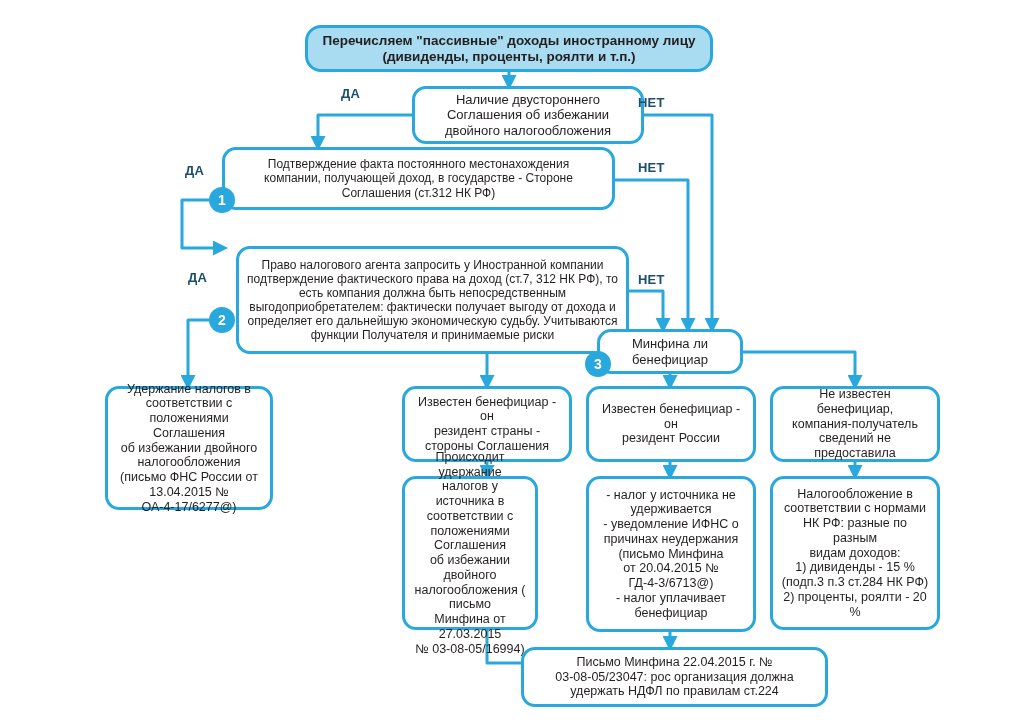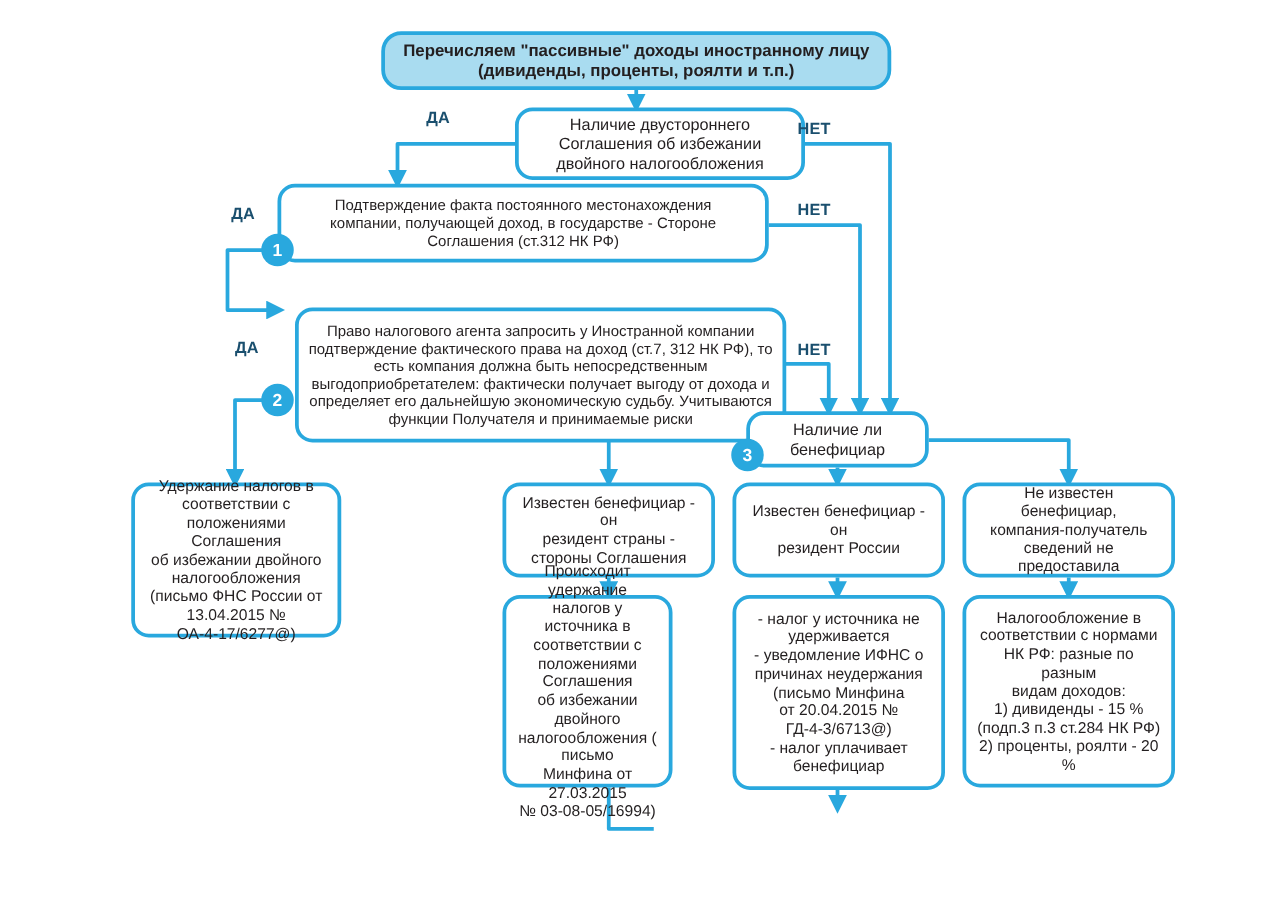--- a/index.html
+++ b/index.html
@@ -140,21 +140,21 @@
   <div class="badge" style="left:209px; top:187px;">1</div>
 
   <div class="node" style="left:236px; top:218px; width:393px; height:108px;margin-top:28px;">Право налогового агента запросить у Иностранной компании
 подтверждение фактического права на доход (ст.7, 312 НК РФ), то
 есть компания должна быть непосредственным
 выгодоприобретателем: фактически получает выгоду от дохода и
 определяет его дальнейшую экономическую судьбу. Учитываются
 функции Получателя и принимаемые риски</div>
   <div class="badge" style="left:209px; top:307px;">2</div>
 
-  <div class="node decision" style="left:597px; top:329px; width:146px; height:45px;">Наличие ли
+  <div class="node decision" style="left:597px; top:329px; width:146px; height:45px;">Минфина ли
 бенефициар</div>
   <div class="badge" style="left:585px; top:351px;">3</div>
 
   <div class="node small" style="left:105px; top:386px; width:168px; height:124px;">Удержание налогов в
 соответствии с
 положениями Соглашения
 об избежании двойного
 налогообложения
 (письмо ФНС России от
 13.04.2015 №
@@ -193,20 +193,23 @@
 
   <div class="node small" style="left:770px; top:476px; width:170px; height:154px;">Налогообложение в
 соответствии с нормами
 НК РФ: разные по разным
 видам доходов:
 1) дивиденды - 15 %
 (подп.3 п.3 ст.284 НК РФ)
 2)  проценты, роялти - 20
 %</div>
 
+  <div class="node small" style="left:521px; top:647px; width:307px; height:60px;">Письмо Минфина 22.04.2015 г. №
+03-08-05/23047: рос организация должна
+удержать НДФЛ по правилам ст.224</div>
 
   <div class="edge-label" style="left:341px; top:86px;">ДА</div>
   <div class="edge-label" style="left:185px; top:163px;">ДА</div>
   <div class="edge-label" style="left:188px; top:270px;">ДА</div>
   <div class="edge-label" style="left:638px; top:95px;">НЕТ</div>
   <div class="edge-label" style="left:638px; top:160px;">НЕТ</div>
   <div class="edge-label" style="left:638px; top:272px;">НЕТ</div>
 
 </div>
 

